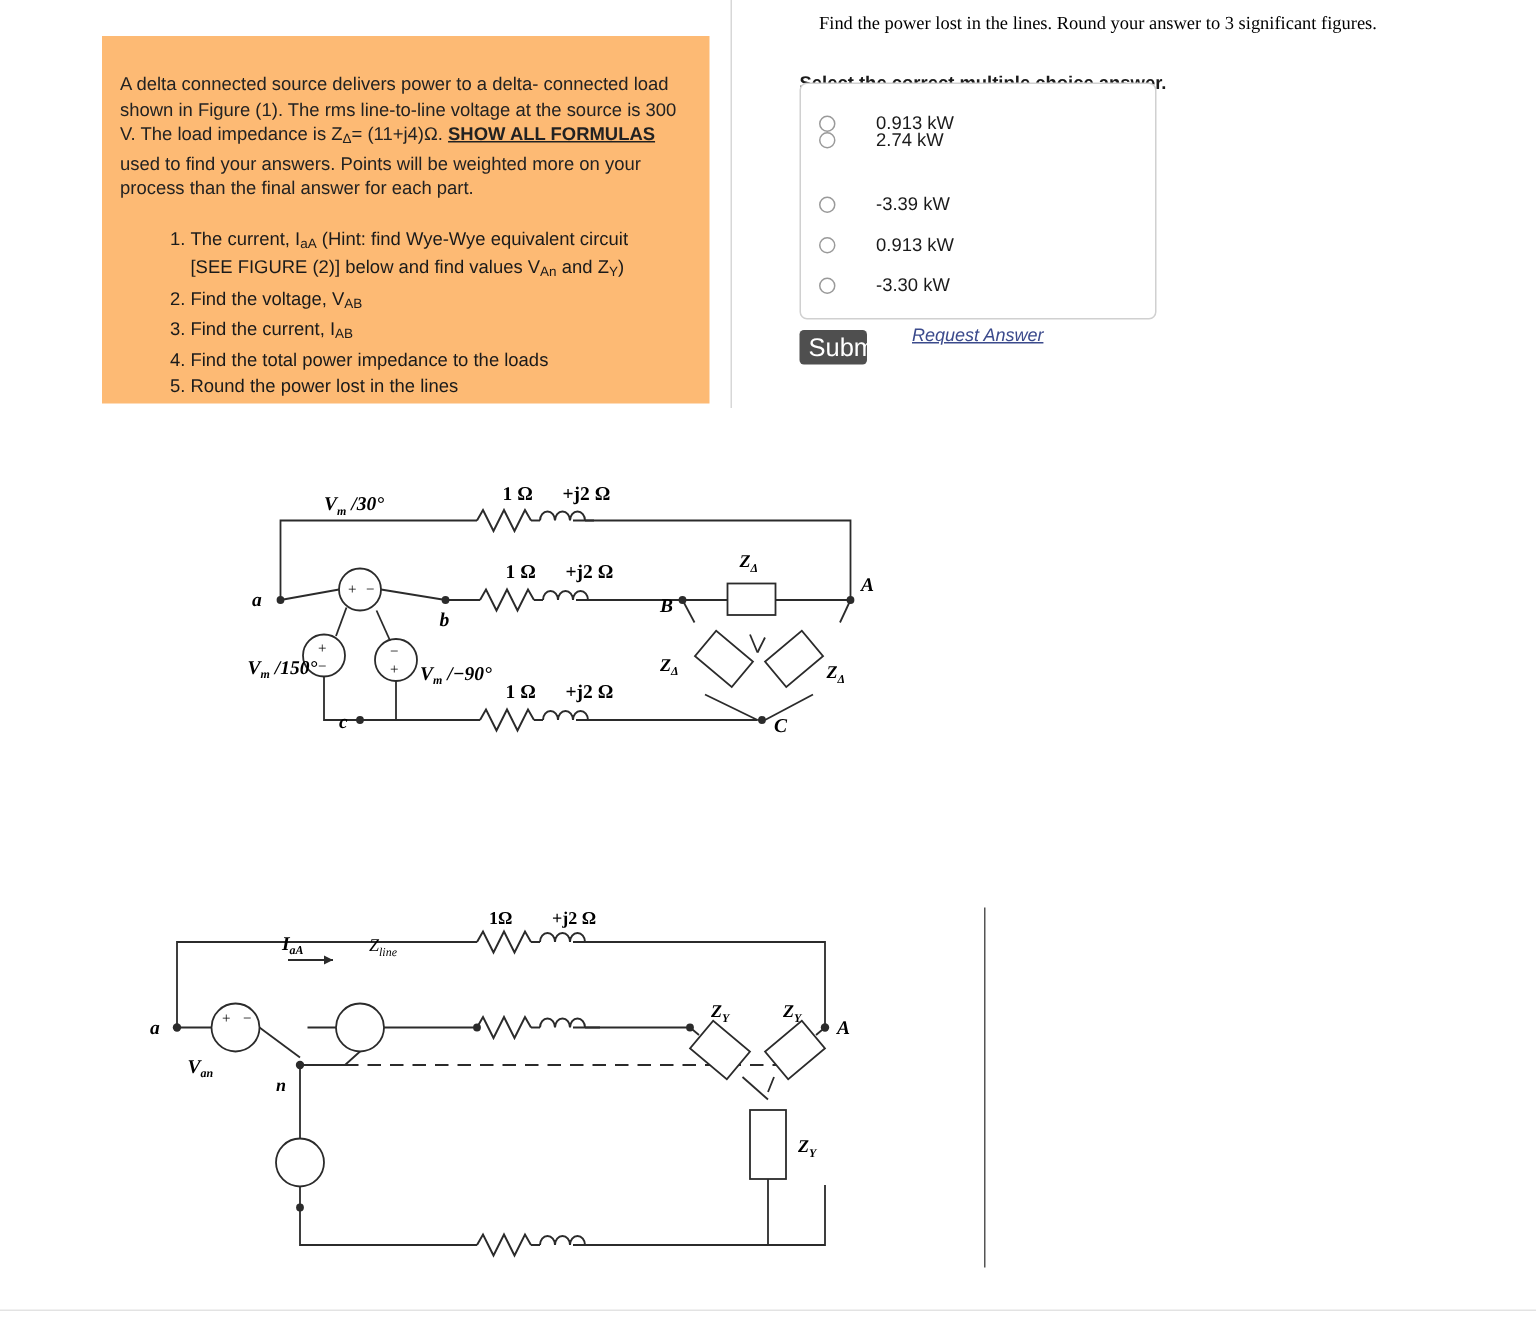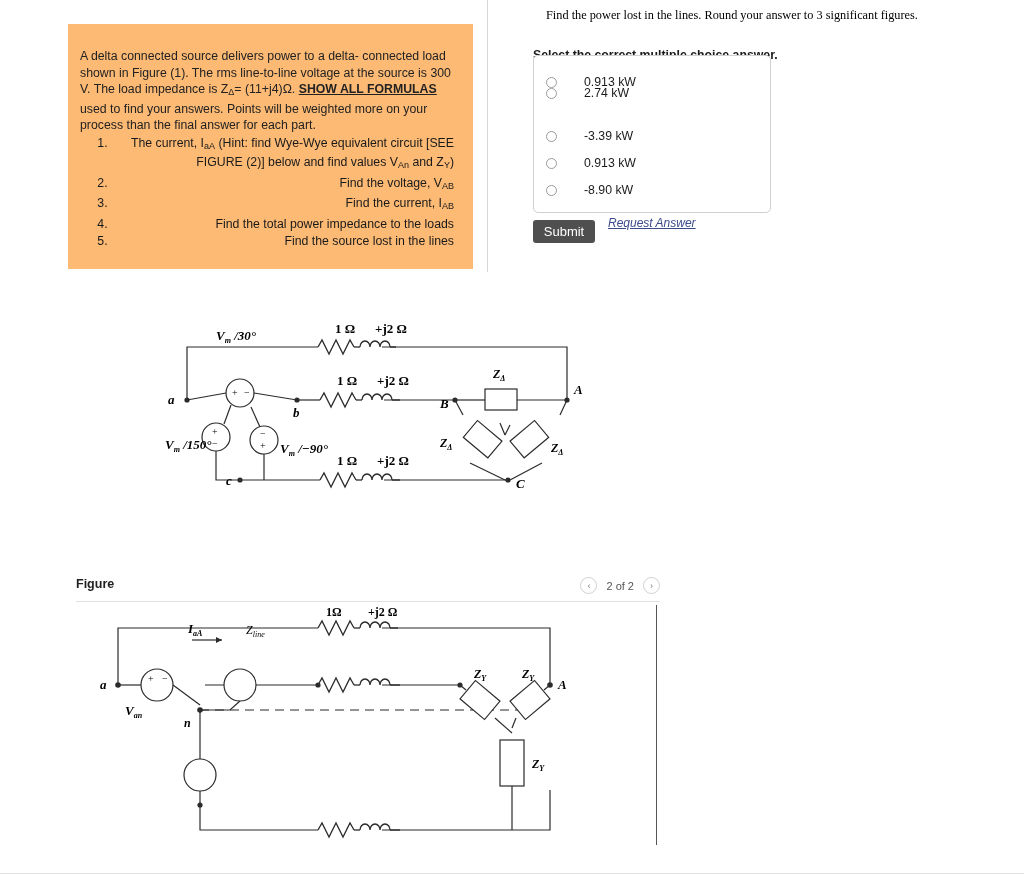--- a/index.html
+++ b/index.html
@@ -40,25 +40,24 @@
     margin: 0;
     padding-left: 4px;
   }
   .problem-text .sub { font-size: 9px; vertical-align: -2px; }
   .underline-bold { font-weight: bold; text-decoration: underline; }
   .find-label {
     font-size: 12.3px;
     margin: 14px 0 4px 4px;
   }
   ol.find-list {
-    margin: 1px;
+    margin: 17px;
     padding-left: 34px;
     font-size: 12.3px;
     line-height: 16.5px;
-    text-align: right;
   }
   ol.find-list li { margin-bottom: 1px; }
   .sub { font-size: 9px; vertical-align: -2px; }
 
   .vert-divider {
     position: absolute;
     left: 487px;
     top: 0px;
     width: 1px;
     height: 272px;
@@ -109,25 +108,25 @@
     border-radius: 50%;
     background: #fff;
     box-sizing: border-box;
     display: inline-block;
     flex: 0 0 auto;
   }
   .submit-btn {
     position: absolute;
     left: 533px;
     top: 220px;
-    width: 62px;
+    width: 45px;
     height: 23px;
     background: #4f4f4f;
     color: #ffffff;
-    font-size: 13px;
+    font-size: 17px;
     border: none;
     border-radius: 3px;
     cursor: pointer;
     font-family: "Liberation Sans", sans-serif;
   }
   .request-answer {
     position: absolute;
     left: 608px;
     top: 216px;
     font-size: 12px;
@@ -218,21 +217,21 @@
     <p class="problem-text">
       <span>A delta connected source delivers power to a delta- connected load shown in Figure (1). The rms line-to-line voltage at the source is 300 V. The load impedance is Z</span><span class="sub">Δ</span><span>= (11+j4)Ω.</span>
       <span class="underline-bold">SHOW ALL FORMULAS</span>
       <span>used to find your answers.  Points will be weighted more on your process than the final answer for each part.</span>
     </p>
     <ol class="find-list">
       <li>The current, I<span class="sub">aA</span> (Hint: find Wye-Wye equivalent circuit [SEE FIGURE (2)] below and find values V<span class="sub">An</span> and Z<span class="sub">Y</span>)</li>
       <li>Find the voltage, V<span class="sub">AB</span></li>
       <li>Find the current, I<span class="sub">AB</span></li>
       <li>Find the total power impedance to the loads</li>
-      <li>Find the source lost in the lines</li>
+      <li>Round the power lost in the lines</li>
     </ol>
   </div>
 
   <div class="vert-divider"></div>
 
   <div class="q-prompt">Find the power lost in the lines. Round your answer to 3 significant figures.</div>
   <div class="q-subprompt">Select the correct multiple choice answer.</div>
 
   <div class="choice-box">
     <div class="choice" style="top:19px">
@@ -246,21 +245,21 @@
     <div class="choice" style="top:73px">
       <span class="radio"></span>
       <span>-3.39 kW</span>
     </div>
     <div class="choice" style="top:100px">
       <span class="radio"></span>
       <span>0.913 kW</span>
     </div>
     <div class="choice" style="top:127px">
       <span class="radio"></span>
-      <span>-8.90 kW</span>
+      <span>-3.30 kW</span>
     </div>
   </div>
 
   <button class="submit-btn">Submit</button>
   <span class="request-answer">Request Answer</span>
 
   <div class="fig1">
     <svg width="520" height="240" viewBox="0 0 520 240">
       <g stroke="#2b2b2b" stroke-width="1.2" fill="none">
 
@@ -369,28 +368,20 @@
       </g>
       <text x="310" y="113" font-size="13" font-style="italic" font-weight="bold">B</text>
       <text x="444" y="99" font-size="13" font-style="italic" font-weight="bold">A</text>
       <text x="386" y="193" font-size="13" font-style="italic" font-weight="bold">C</text>
       <text x="363" y="83" font-size="12" font-style="italic" font-weight="bold">Z<tspan font-size="8" dy="3">Δ</tspan></text>
       <text x="310" y="152" font-size="12" font-style="italic" font-weight="bold">Z<tspan font-size="8" dy="3">Δ</tspan></text>
       <text x="421" y="157" font-size="12" font-style="italic" font-weight="bold">Z<tspan font-size="8" dy="3">Δ</tspan></text>
     </svg>
   </div>
 
-  <div class="figure-bar">
-    <span class="figure-label">Figure</span>
-    <span class="pager">
-      <span class="pager-arrow">‹</span>
-      <span>2 of 2</span>
-      <span class="pager-arrow">›</span>
-    </span>
-  </div>
 
   <div class="fig2">
     <svg width="610" height="260" viewBox="0 0 610 260">
       <g stroke="#2b2b2b" stroke-width="1.2" fill="none">
 
         <path d="M48 85 L48 28 L248 28"></path>
         <path d="M312 28 L480 28 L480 85"></path>
 
         <path d="M135 85 L148 85 L248 85"></path>
         <path d="M312 85 L390 85"></path>

